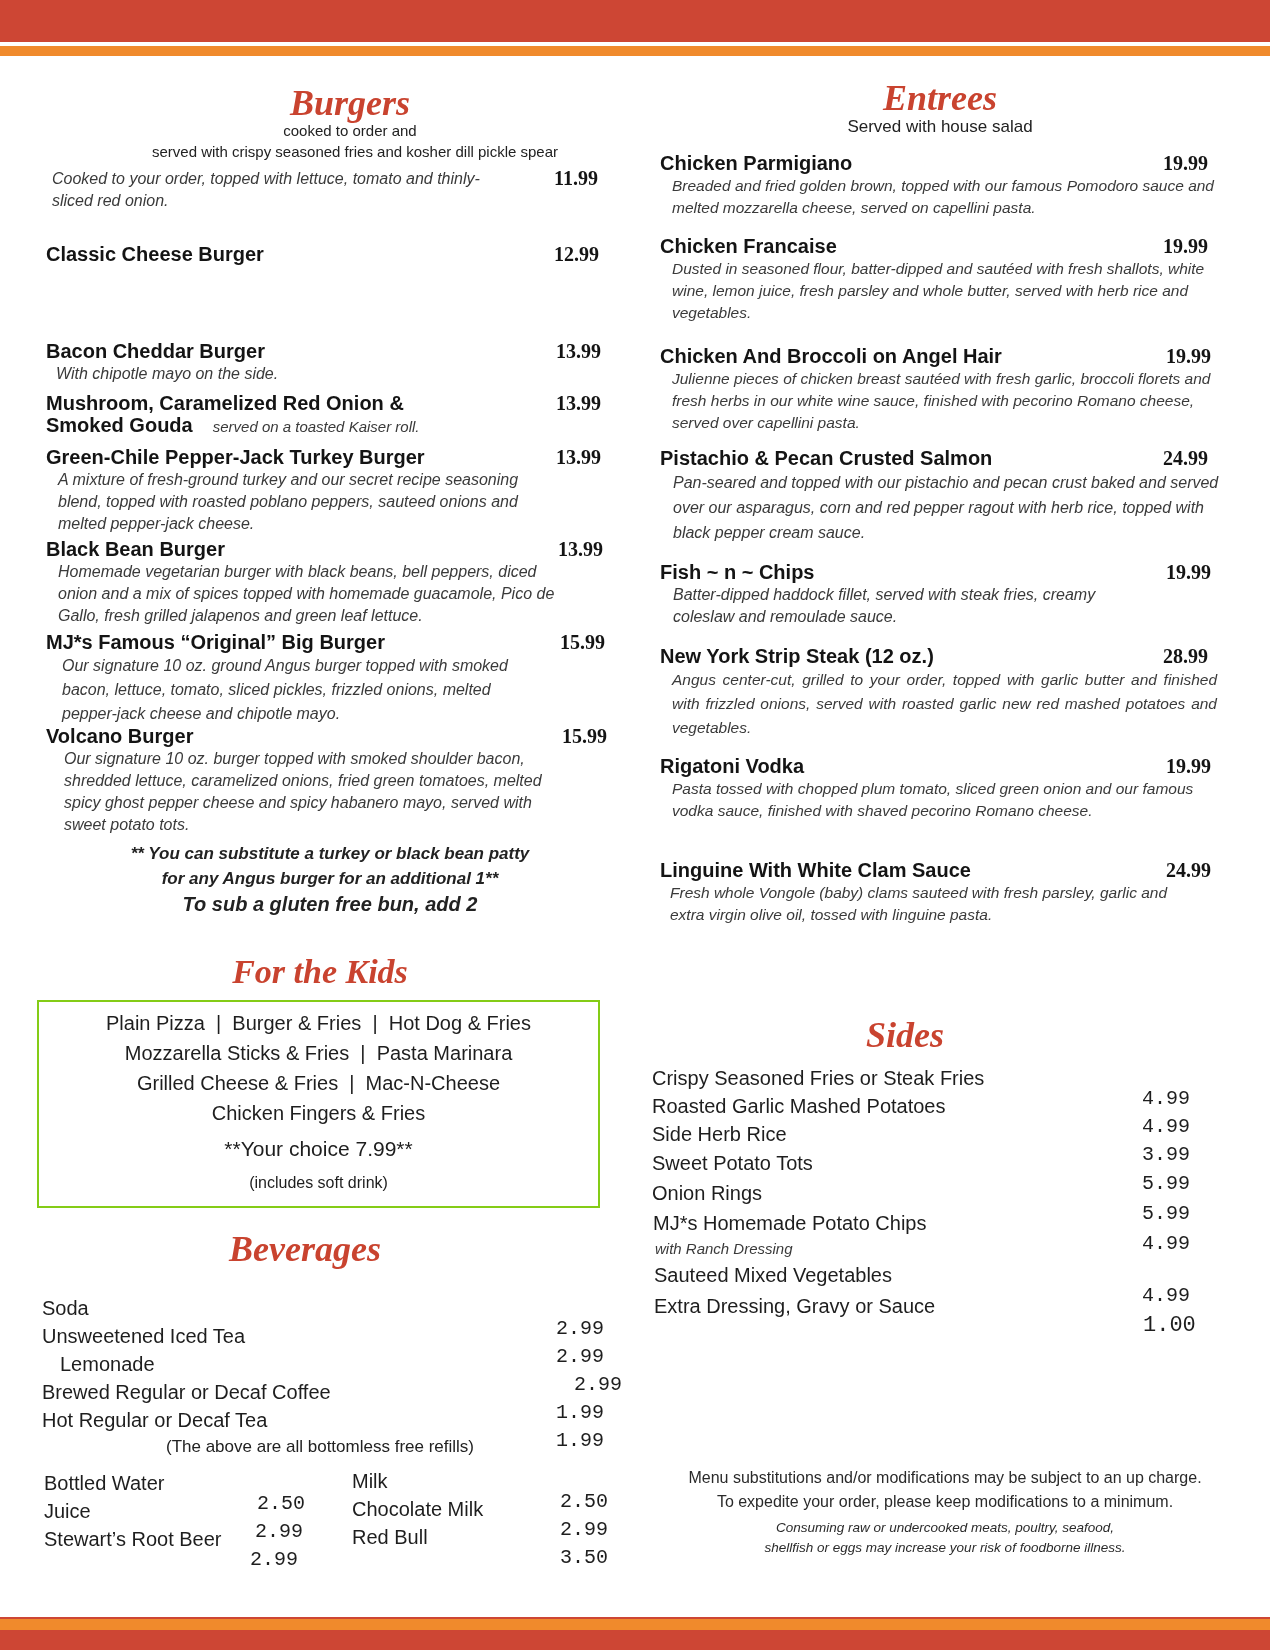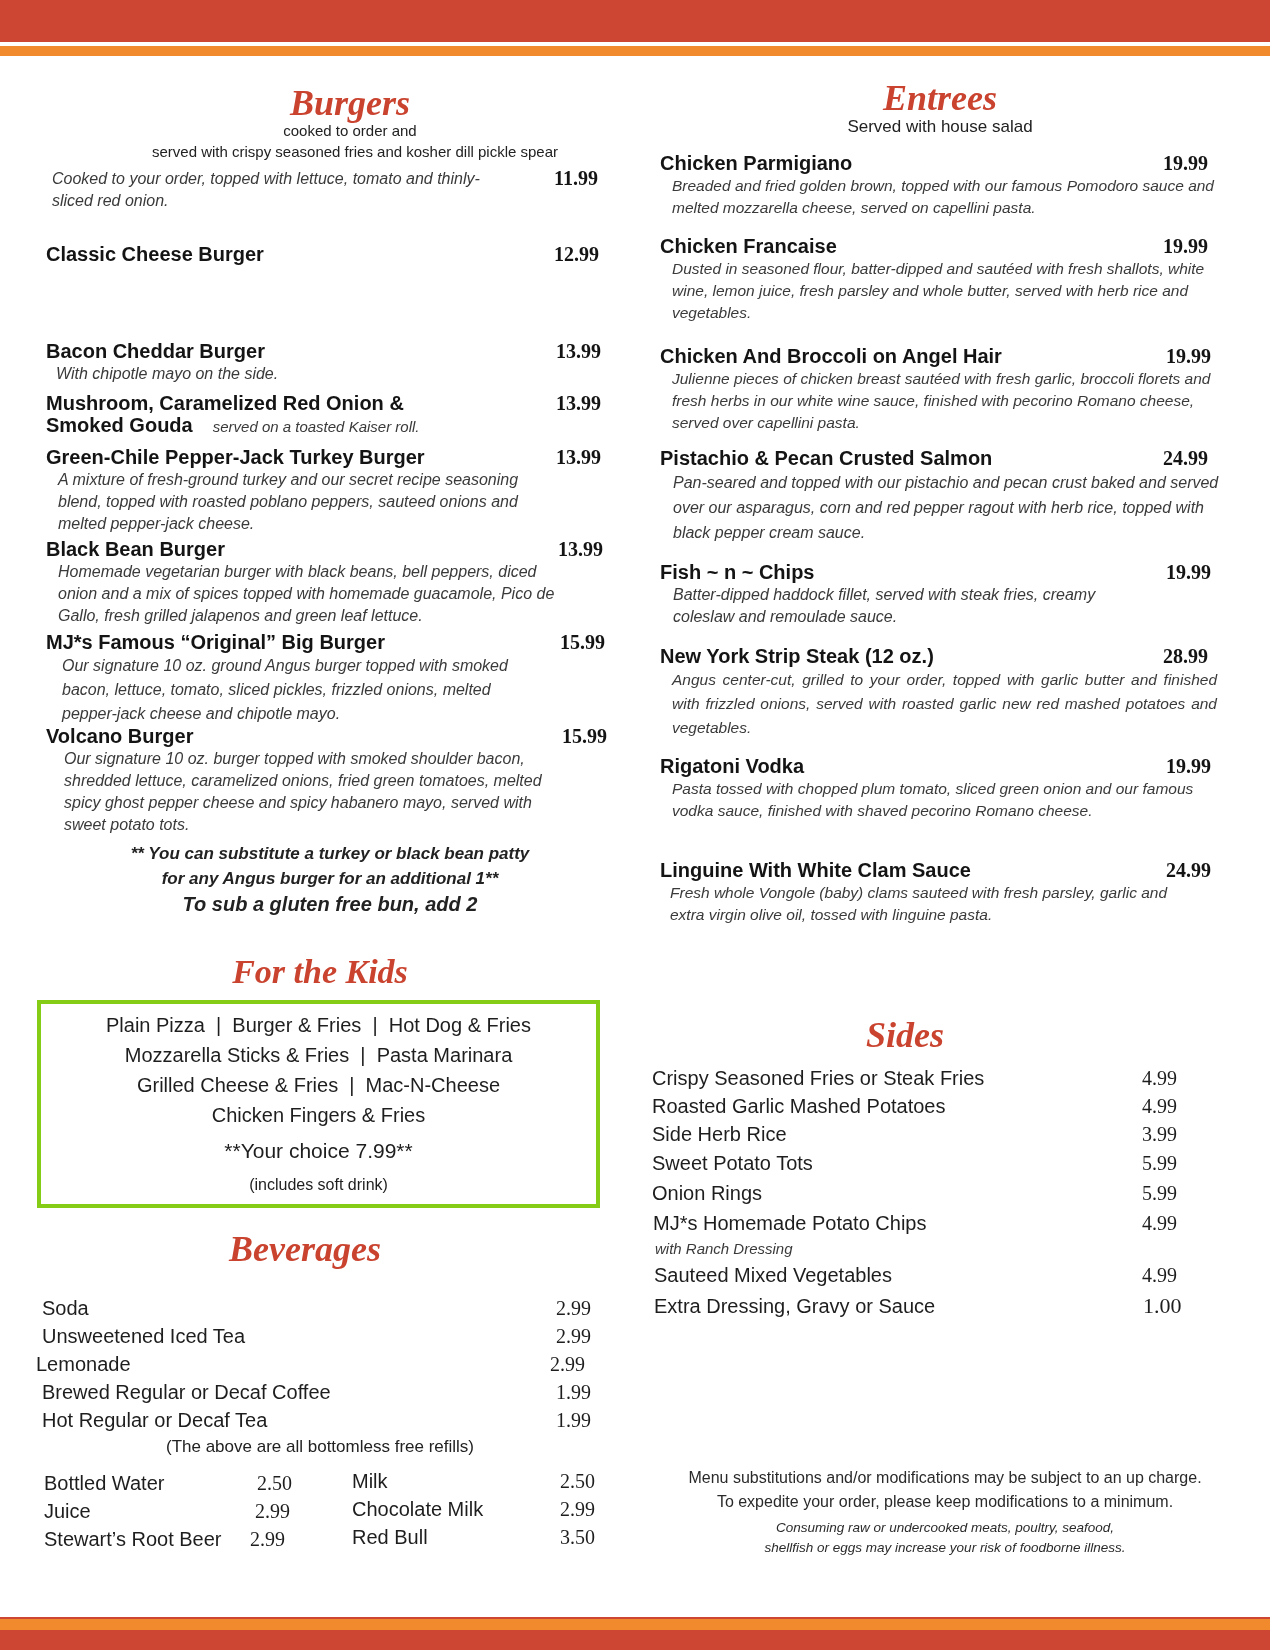--- a/index.html
+++ b/index.html
@@ -17,27 +17,27 @@
   .item { position: absolute; }
   .item-name { font-size: 20px; font-weight: bold; color: #141414; line-height: 22px; white-space: nowrap; }
   .item-price { position: absolute; top: 0; font-size: 20px; font-weight: bold; color: #141414;
                 font-family: "Liberation Serif", "DejaVu Serif", serif; }
   .item-desc { font-size: 16px; font-style: italic; color: #3a3a3a; line-height: 22px; margin-top: 1px; }
   .inline-desc { font-size: 15px; font-style: italic; font-weight: normal; color: #3a3a3a; margin-left: 20px; }
 
   .note { position: absolute; text-align: center; font-style: italic; font-weight: bold; color: #222; }
 
   .kids-box { position: absolute; left: 37px; top: 1000px; width: 563px; height: 208px;
-              border: 4px solid #84cc16; box-sizing: border-box; text-align: center; }
+              border: 2px solid #84cc16; box-sizing: border-box; text-align: center; }
   .kids-line { font-size: 20px; color: #1e1e1e; line-height: 30px; }
   .kids-choice { font-size: 21px; margin-top: 6px; }
   .kids-drink { font-size: 16px; margin-top: 4px; }
 
   .row { position: absolute; font-size: 20px; color: #1e1e1e; white-space: nowrap; }
-  .row .p { position: absolute; font-family: Liberation Serif, serif; }
+  .row .p { position: absolute; font-family: Liberation Mono, monospace; margin-top: 20px; }
 
   .foot { position: absolute; text-align: center; color: #2a2a2a; }
 </style>
 </head>
 <body>
 
 <div class="band-top-red"></div>
 <div class="band-top-orange"></div>
 
 <div>
@@ -168,21 +168,21 @@
   <div class="section-title" style="left:155px; top:1228px; width:300px; font-size:36px;">Beverages</div>
 
   <div class="row" style="left:42px; top:1297px;">
     <span>Soda</span>
     <span class="p" style="left:514px;">2.99</span>
   </div>
   <div class="row" style="left:42px; top:1325px;">
     <span>Unsweetened Iced Tea</span>
     <span class="p" style="left:514px;">2.99</span>
   </div>
-  <div class="row" style="left:36px; top:1353px;">
+  <div class="row" style="left:60px; top:1353px;">
     <span>Lemonade</span>
     <span class="p" style="left:514px;">2.99</span>
   </div>
   <div class="row" style="left:42px; top:1381px;">
     <span>Brewed Regular or Decaf Coffee</span>
     <span class="p" style="left:514px;">1.99</span>
   </div>
   <div class="row" style="left:42px; top:1409px;">
     <span>Hot Regular or Decaf Tea</span>
     <span class="p" style="left:514px;">1.99</span>

